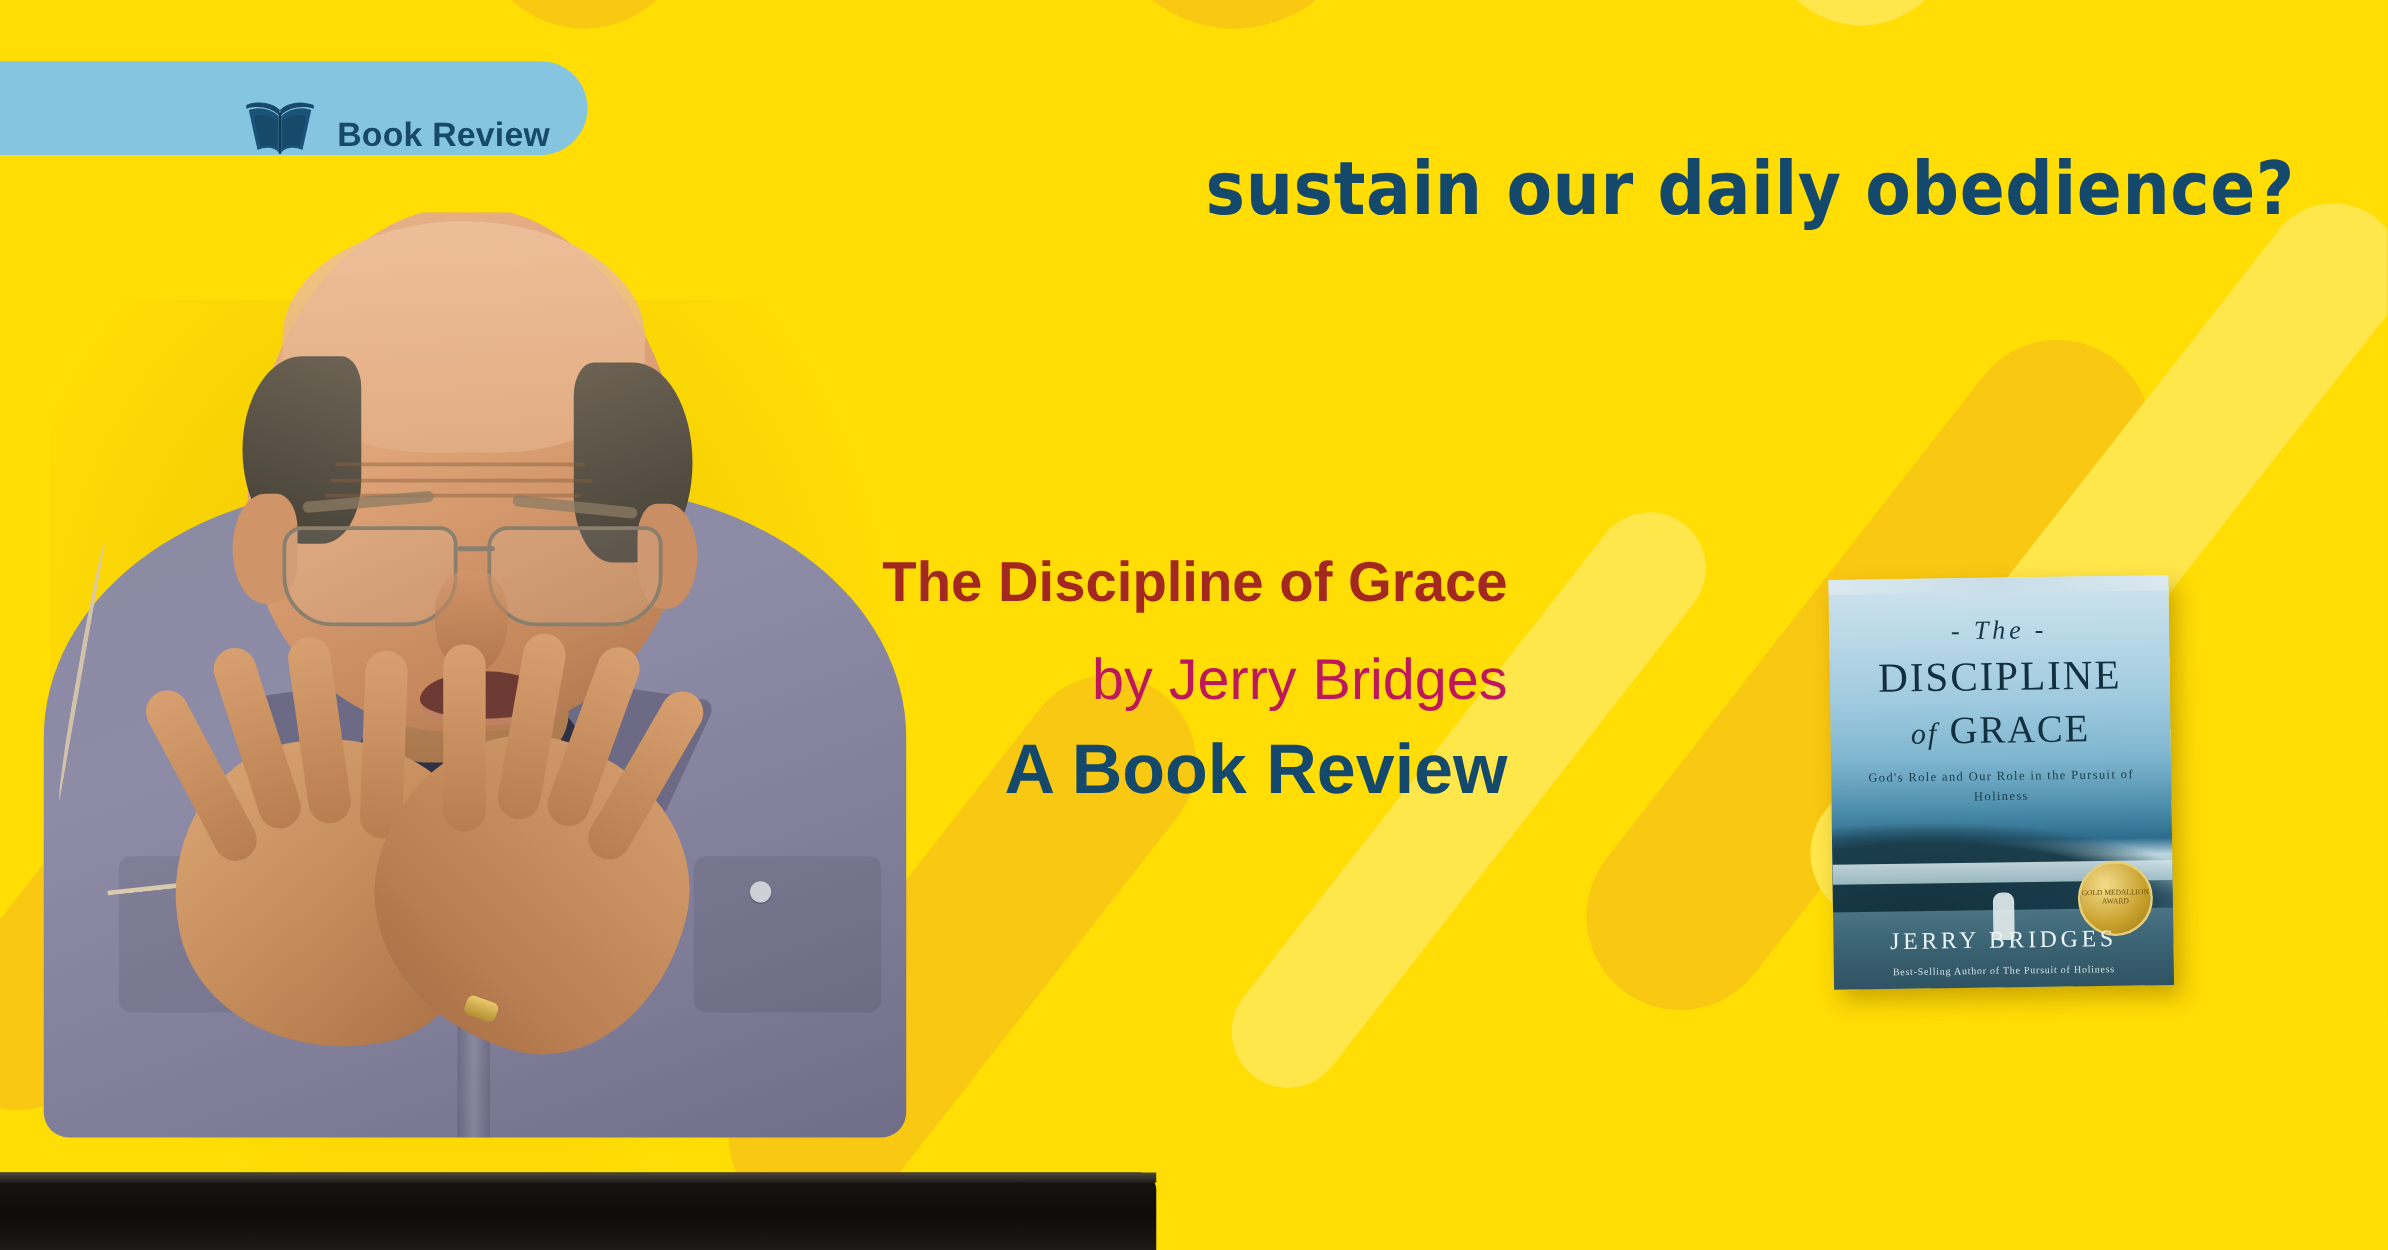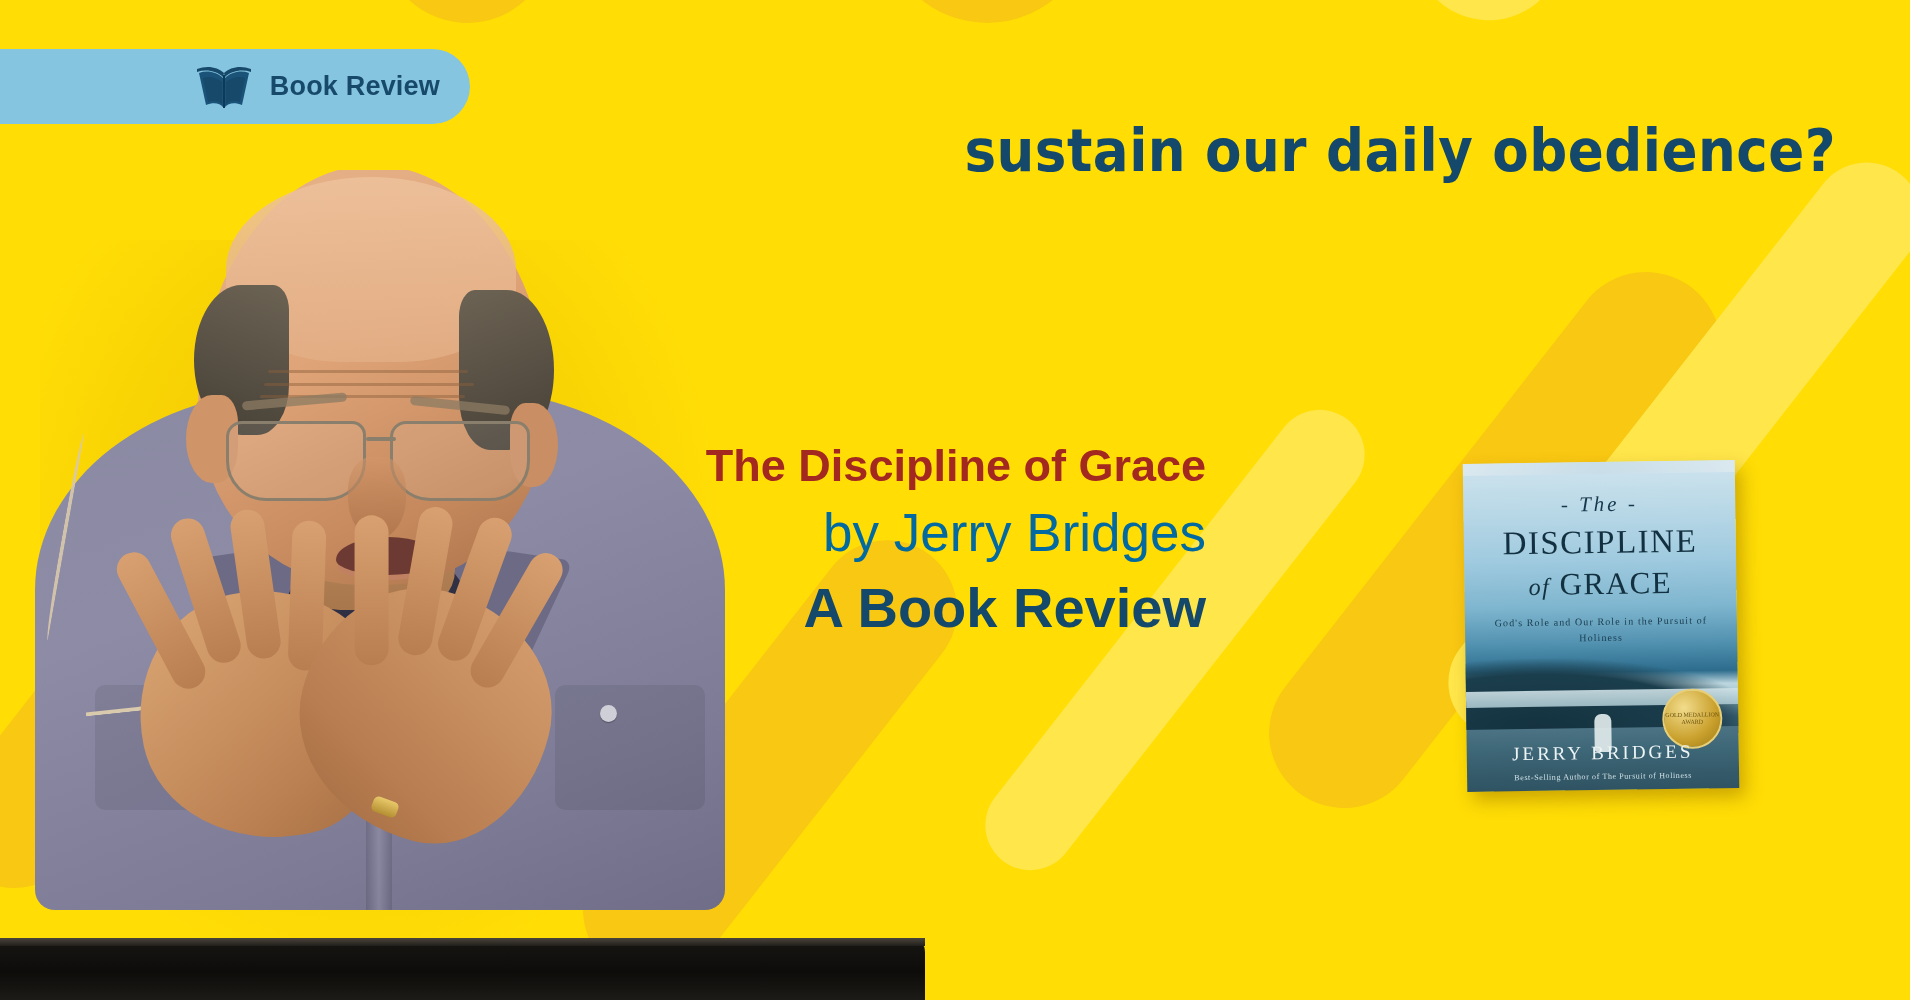--- a/index.html
+++ b/index.html
@@ -11,21 +11,21 @@
 
   
   .bars { position:absolute; inset:-200px -200px; pointer-events:none; }
   .bar { position:absolute; border-radius:999px; background:#FFD21A; }
   .bar.dk { background:#F9C812; }
   .bar.lt { background:#FFE64A; }
 
   
   .badge { position:absolute; left:0; top:49px; height:75px; width:470px;
            background:#86C5E0; border-radius:0 40px 40px 0;
-           display:flex; align-items:center; justify-content:flex-end;
+           display:flex; align-items:flex-end; justify-content:flex-end;
            padding-right:30px; gap:17px; z-index:9; }
   .badge-icon { width:58px; height:44px; flex:0 0 auto; }
   .badge-label { font-size:27px; font-weight:bold; color:#17496B;
                  letter-spacing:.2px; white-space:nowrap; }
 
   
   .person { position:absolute; left:0; bottom:0; width:760px; height:830px;
             z-index:5; overflow:hidden; }
   .pshadow { position:absolute; left:40px; bottom:0; width:700px; height:760px;
              background:radial-gradient(ellipse at 45% 40%, rgba(215,160,0,.45) 0%, rgba(255,221,5,0) 68%); }
@@ -105,21 +105,21 @@
               font-weight:bold; font-size:59px; line-height:1.32;
               color:#14496B; letter-spacing:.5px; font-stretch:condensed; }
   .headline .grace { color:#A32820; }
   .hl-line { display:block; white-space:nowrap; }
 
   
   .lower { position:absolute; right:null; left:686px; top:440px; width:520px;
            text-align:right; z-index:8; }
   .booktitle { font-size:45px; font-weight:bold; color:#A32820; line-height:1.15;
                white-space:nowrap; }
-  .byline { font-size:53px; color:#0369a1; margin-top:10px; white-space:nowrap; }
+  .byline { font-size:46px; color:#be185d; margin-top:24px; white-space:nowrap; }
   .reviewline { font-size:56px; font-weight:bold; color:#14496B; margin-top:12px; white-space:nowrap; }
 
   
   .cover { position:absolute; left:1465px; top:462px; width:272px; height:328px;
            z-index:8; transform:rotate(-0.8deg);
            box-shadow:6px 9px 18px rgba(120,80,0,.38);
            background:linear-gradient(180deg,#cfe4ee 0%,#b7d7e6 16%,#9fcadf 30%,
                        #7fb6cf 44%,#4f8fae 56%,#2d6c8c 64%,
                        #bcd6de 68%,#9fc3cc 72%,#52798a 78%,#3d6676 88%,#2f5362 100%);
            overflow:hidden; }

